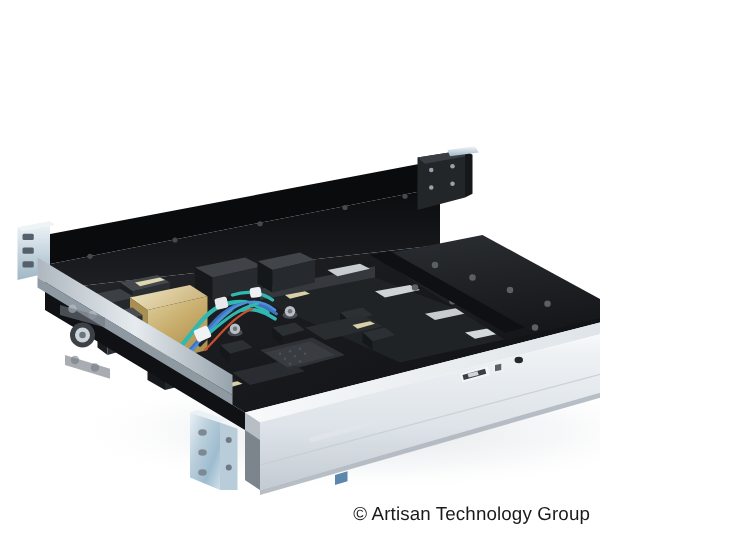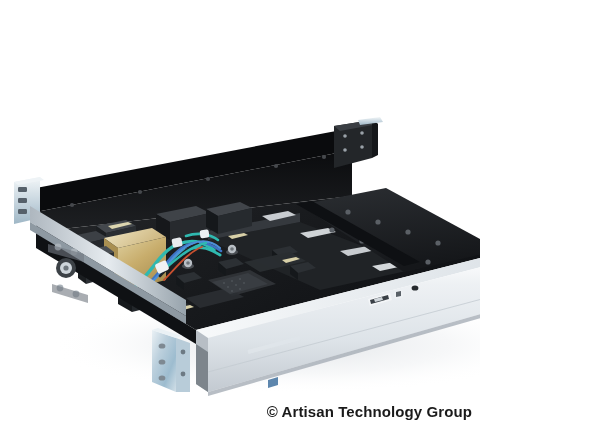--- a/index.html
+++ b/index.html
@@ -10,21 +10,20 @@
   }
   body {
     font-family: "Liberation Sans", sans-serif;
   }
   #stage {
     position: relative;
     width: 480px;
     height: 429px;
     background: #ffffff;
     overflow: hidden;
-    font-weight: bold;
   }
   #photo {
     position: absolute;
     inset: 0;
     width: 600px;
     height: 429px;
   }
   #photo svg {
     display: block;
     width: 600px;

